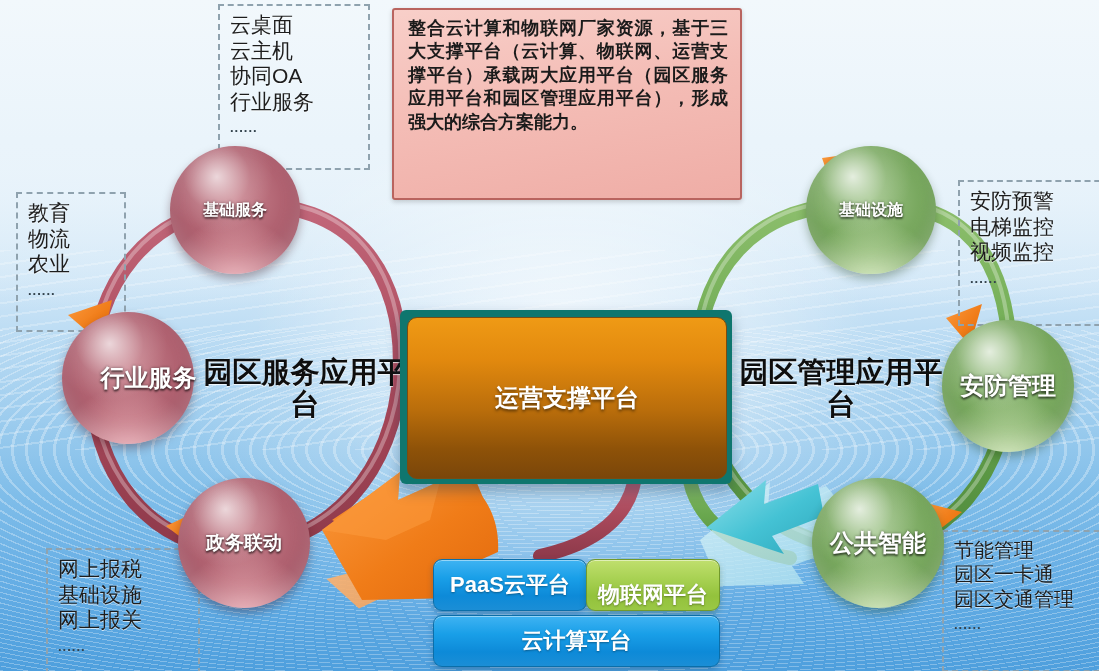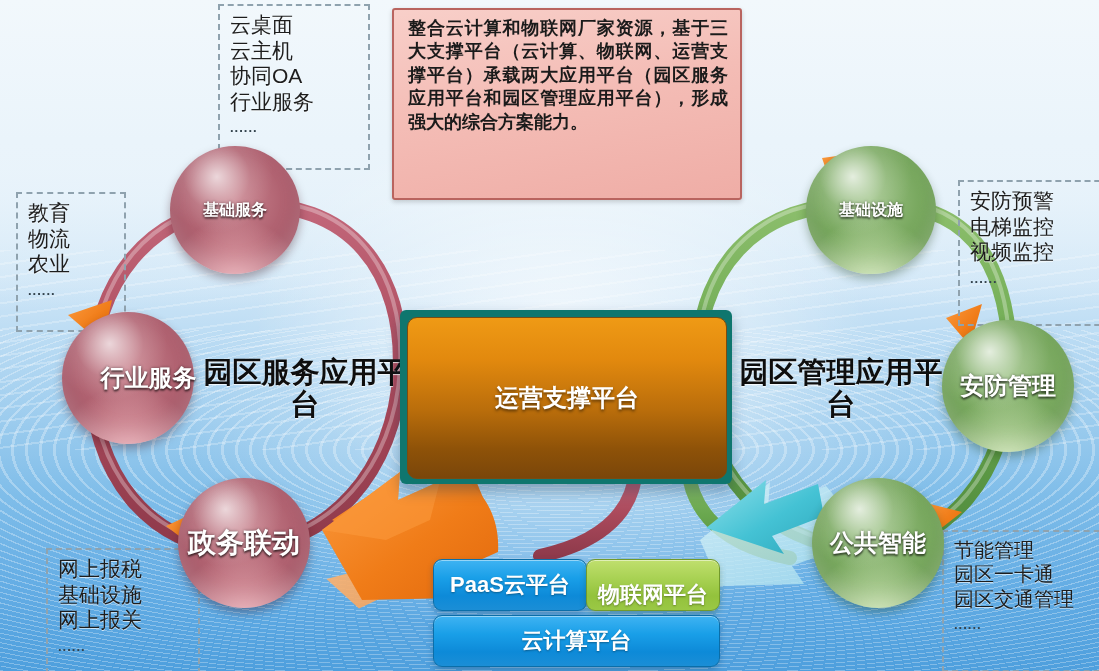--- a/index.html
+++ b/index.html
@@ -219,21 +219,21 @@
     <div class="dots">......</div>
   </div>
 
   <div class="node red" style="left:170px;top:146px;width:130px;height:128px;">
     <span class="lbl" style="font-size:16px;">基础服务</span>
   </div>
   <div class="node red" style="left:62px;top:312px;width:132px;height:132px;">
     <span class="lbl" style="font-size:24px;padding-left:41px;">行业服务</span>
   </div>
   <div class="node red" style="left:178px;top:478px;width:132px;height:130px;">
-    <span class="lbl" style="font-size:28px;">政务联动</span>
+    <span class="lbl" style="font-size:19px;">政务联动</span>
   </div>
 
   <div class="node green" style="left:806px;top:146px;width:130px;height:128px;">
     <span class="lbl" style="font-size:16px;">基础设施</span>
   </div>
   <div class="node green" style="left:942px;top:320px;width:132px;height:132px;">
     <span class="lbl" style="font-size:24px;">安防管理</span>
   </div>
   <div class="node green" style="left:812px;top:478px;width:132px;height:130px;">
     <span class="lbl" style="font-size:24px;">公共智能</span>

